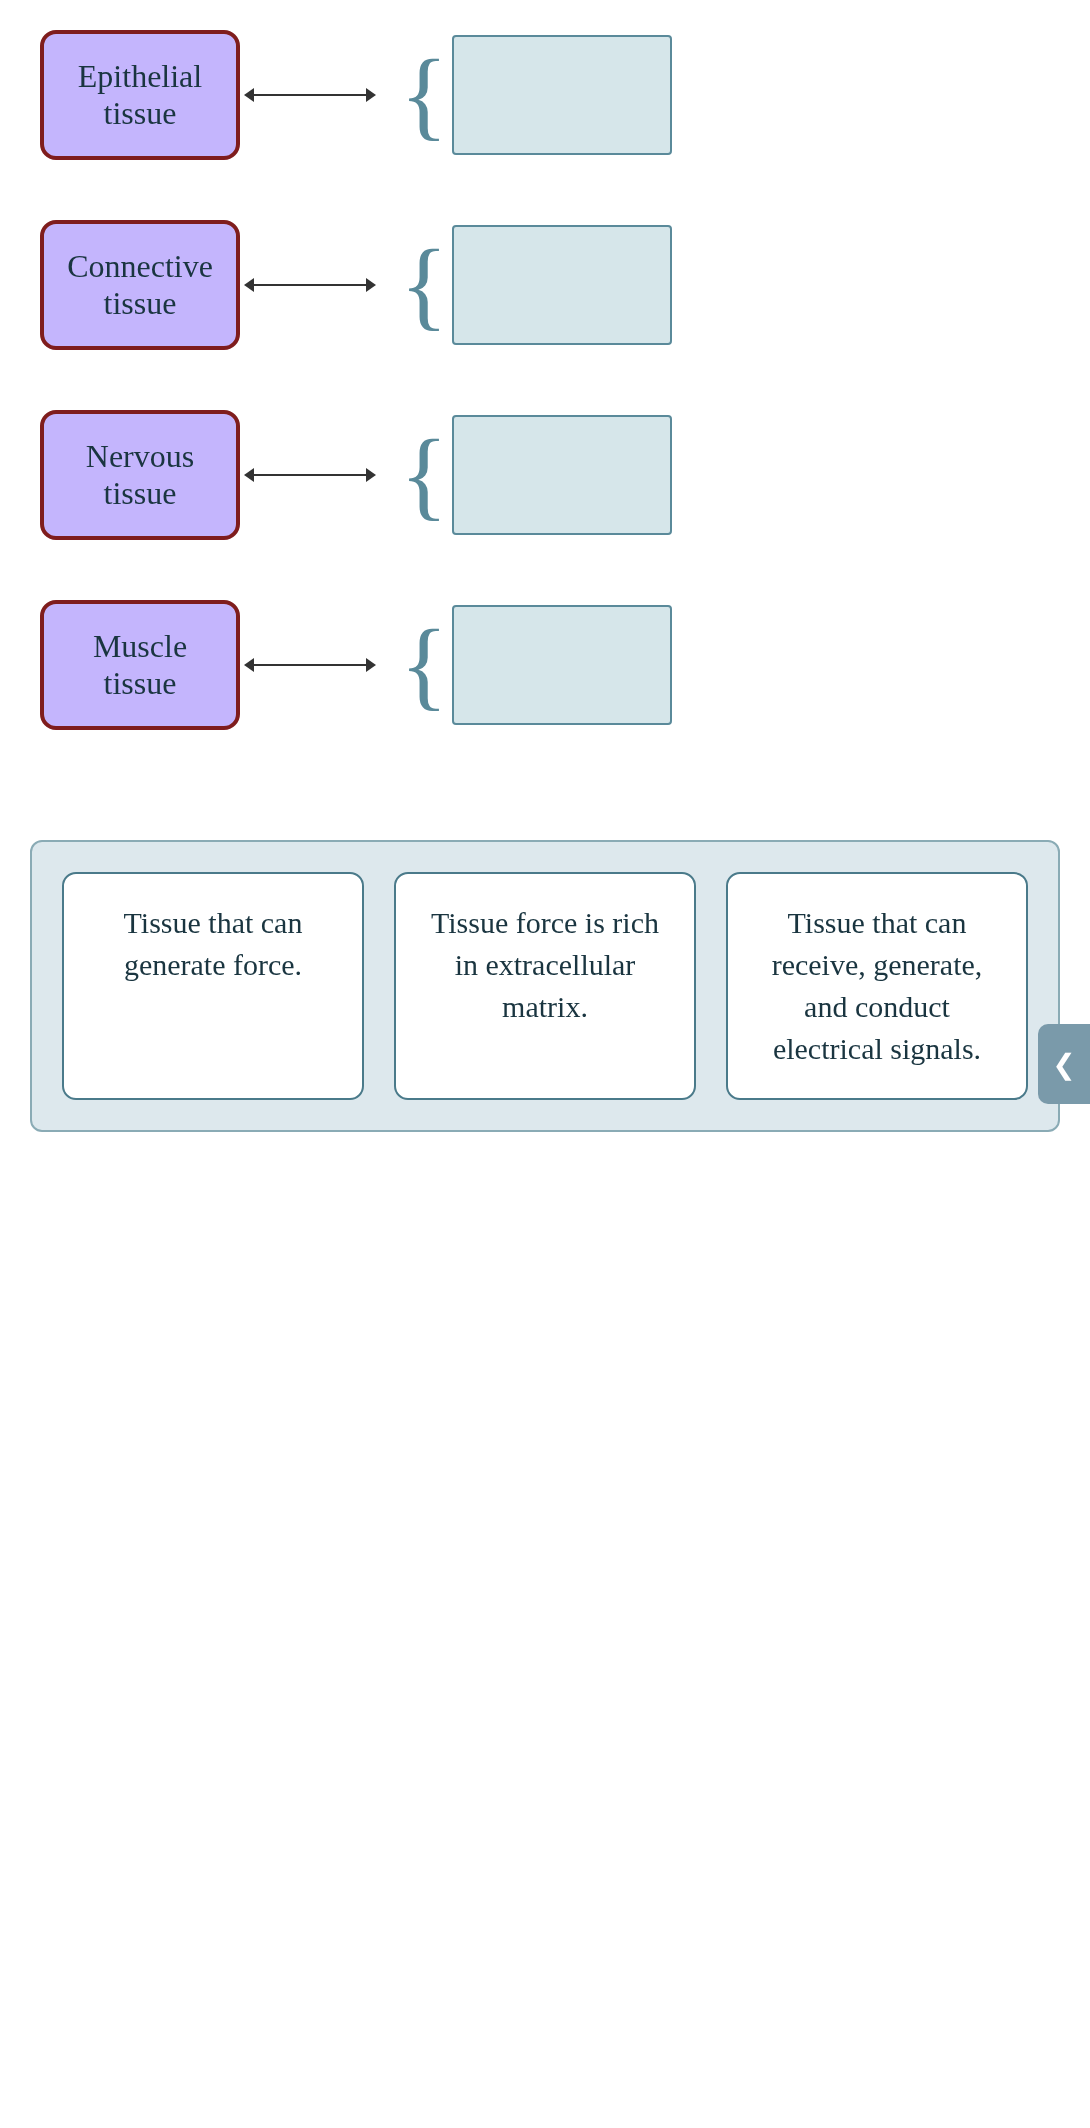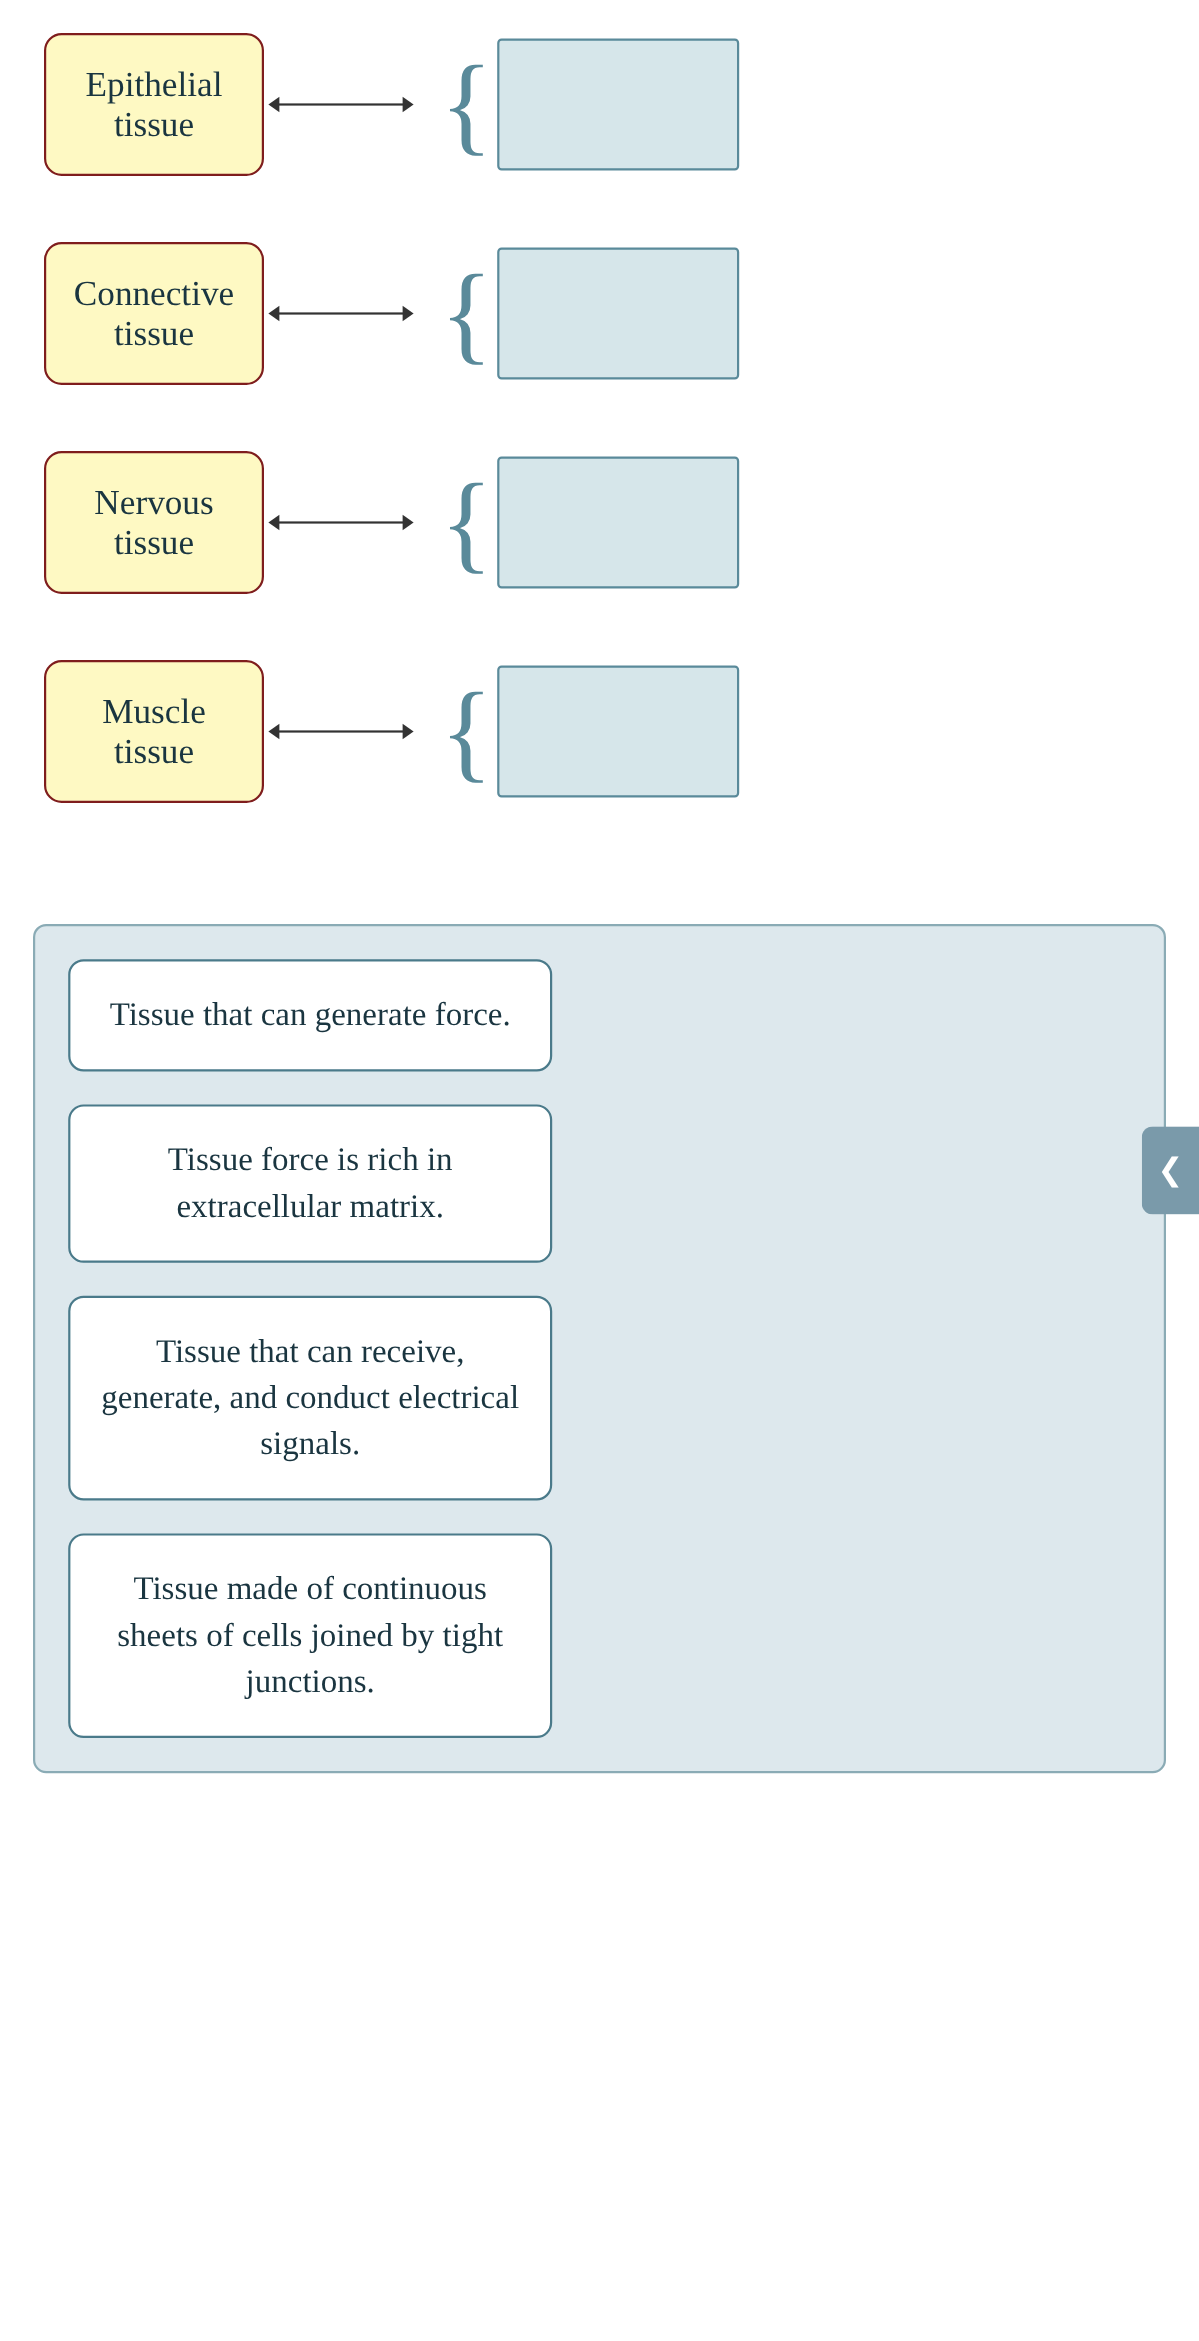--- a/index.html
+++ b/index.html
@@ -20,22 +20,22 @@
 
     .tissue-row {
       display: flex;
       align-items: center;
       margin-bottom: 60px;
     }
 
     .tissue-label-box {
       width: 200px;
       min-height: 130px;
-      background: #fef9c3;
-      border: 2px solid #7f1d1d;
+      background: #c4b5fd;
+      border: 4px solid #7f1d1d;
       border-radius: 16px;
       display: flex;
       align-items: center;
       justify-content: center;
       text-align: center;
       font-size: 32px;
       color: #1a3540;
       font-weight: 400;
       padding: 16px;
       flex-shrink: 0;
@@ -117,21 +117,21 @@
       background: #d6e6ea;
     }
 
     .bottom-section {
       margin: 20px 30px;
       background: #dde8ed;
       border: 2px solid #8aabb5;
       border-radius: 12px;
       padding: 30px 30px 30px 30px;
       display: flex;
-      flex-direction: column;
+      flex-direction: row;
       gap: 30px;
     }
 
     .answer-card {
       background: #ffffff;
       border: 2px solid #4a7a8a;
       border-radius: 14px;
       padding: 28px 20px;
       text-align: center;
       font-size: 30px;
@@ -233,21 +233,18 @@
   </div>
 
   <div class="answer-card">
     <span>Tissue force is rich in extracellular matrix.</span>
   </div>
 
   <div class="answer-card">
     <span>Tissue that can receive, generate, and conduct electrical signals.</span>
   </div>
 
-  <div class="answer-card">
-    <span>Tissue made of continuous sheets of cells joined by tight junctions.</span>
-  </div>
 
 </div>
 
 <div class="side-button">
   <span>❮</span>
 </div>
 
 </body></html>

